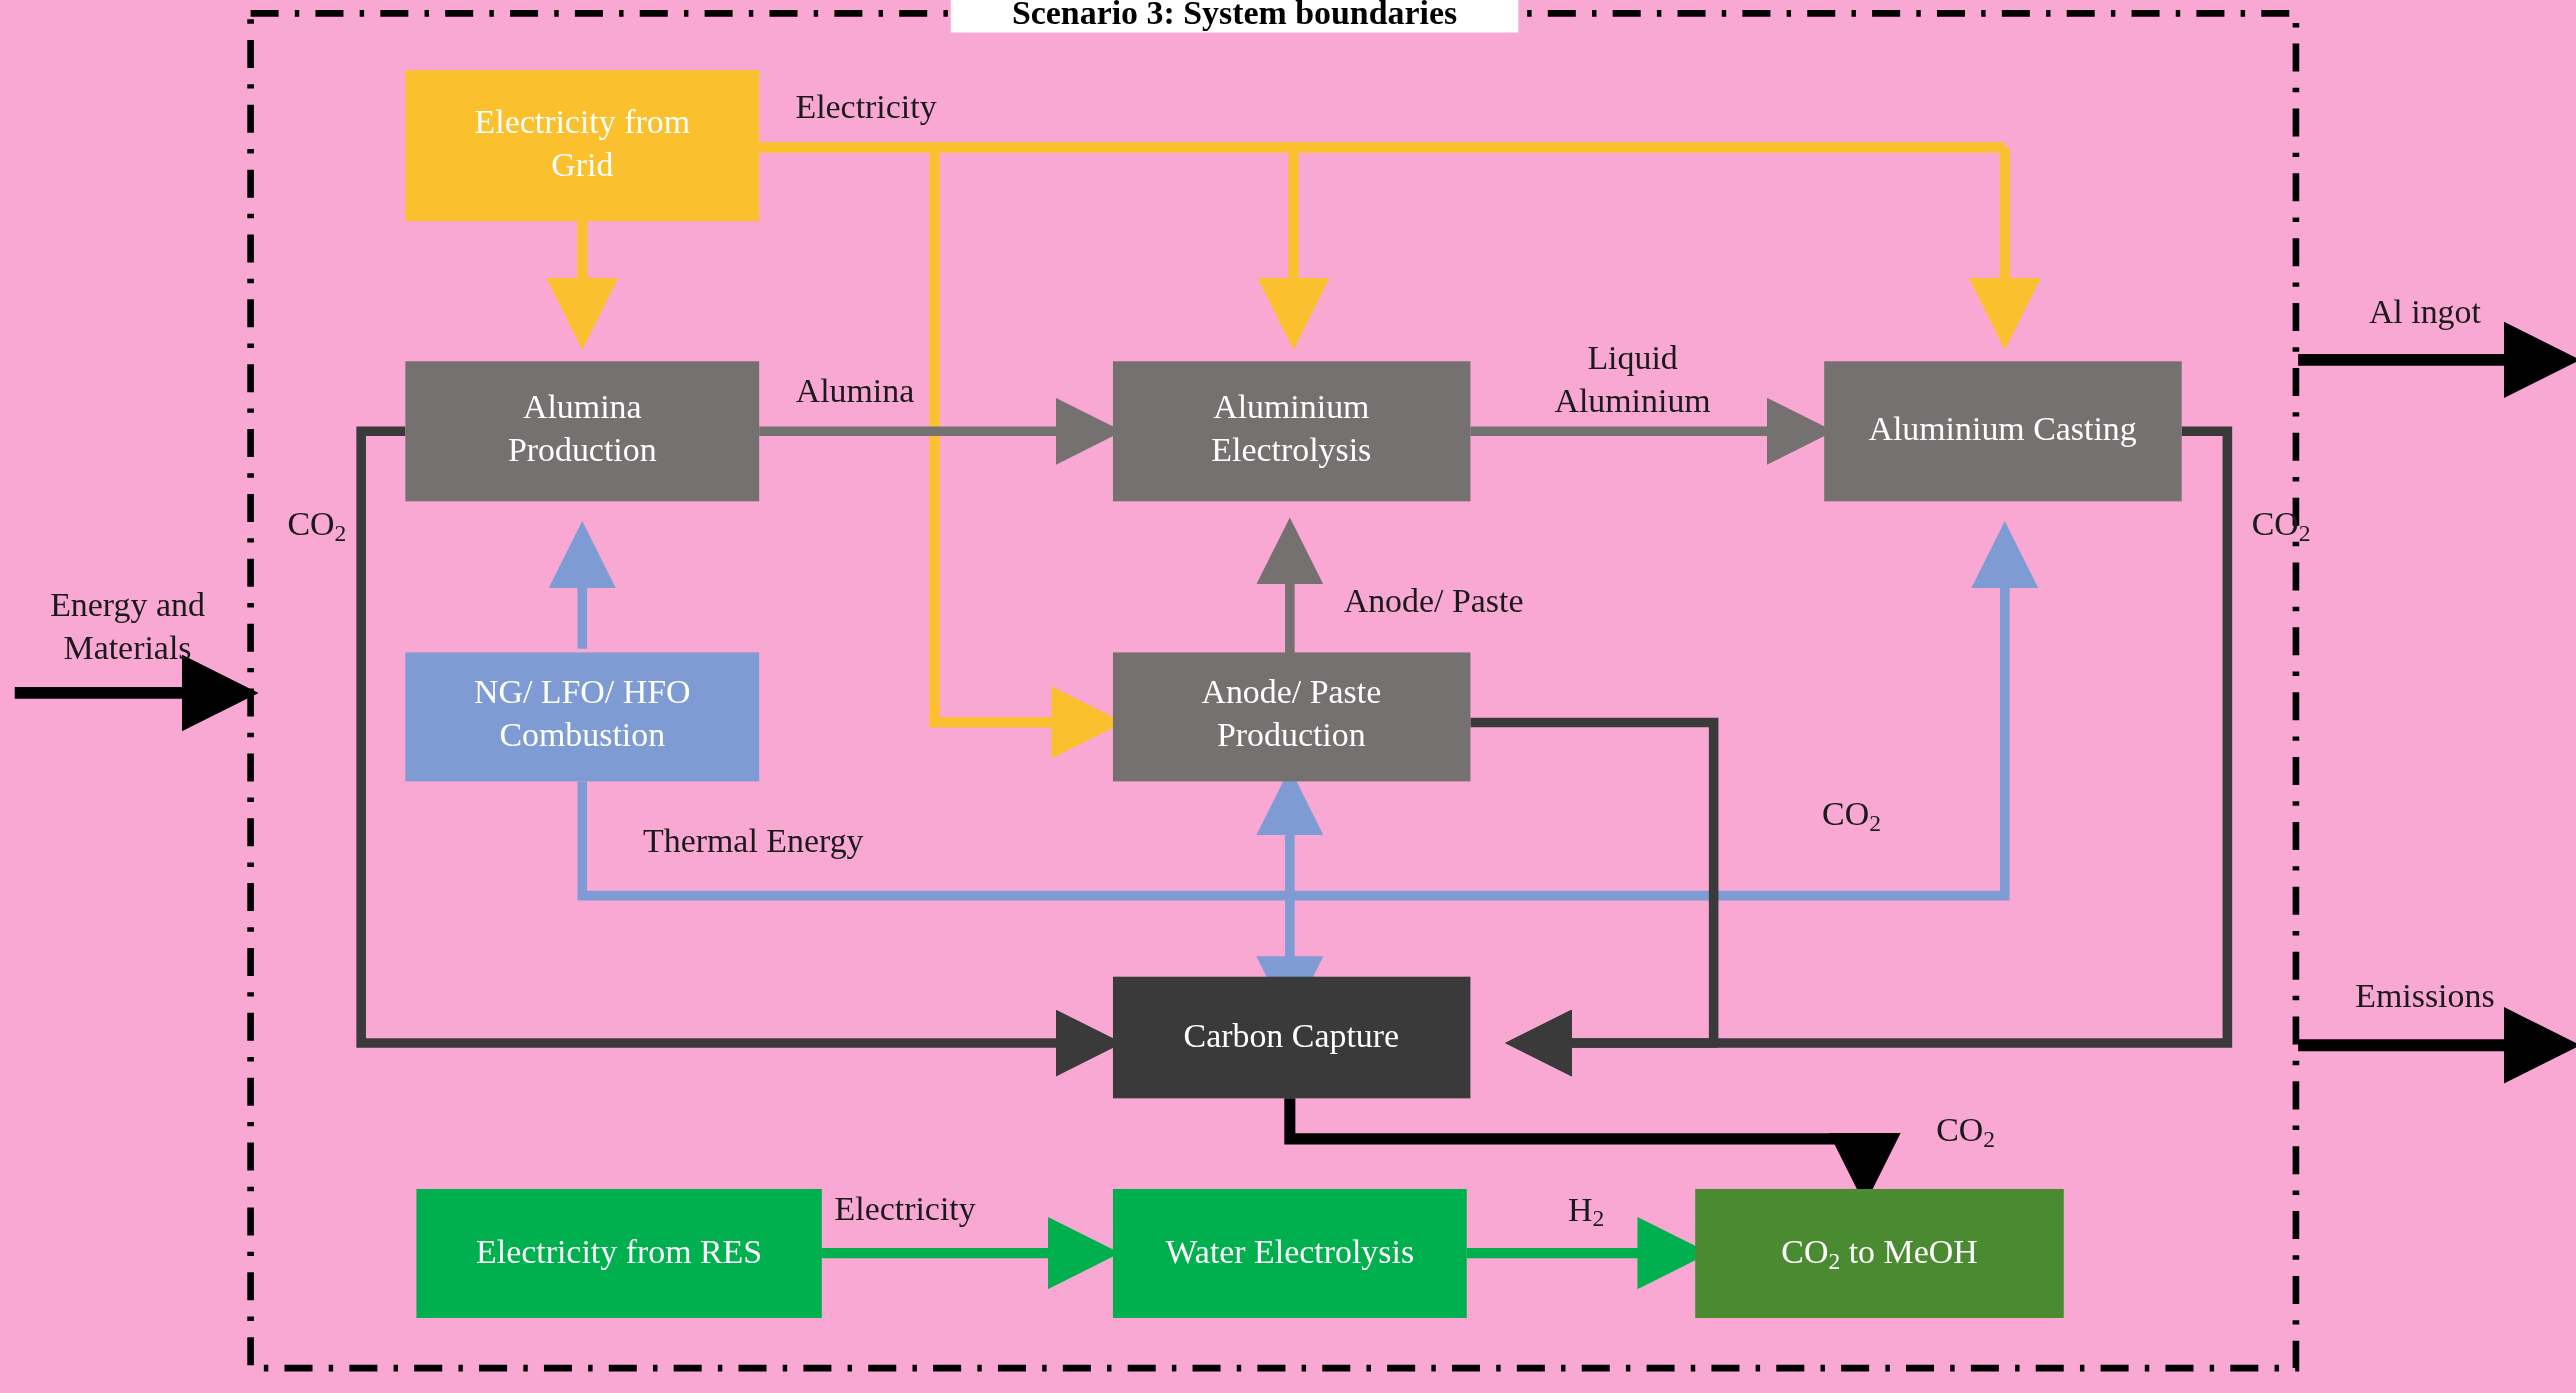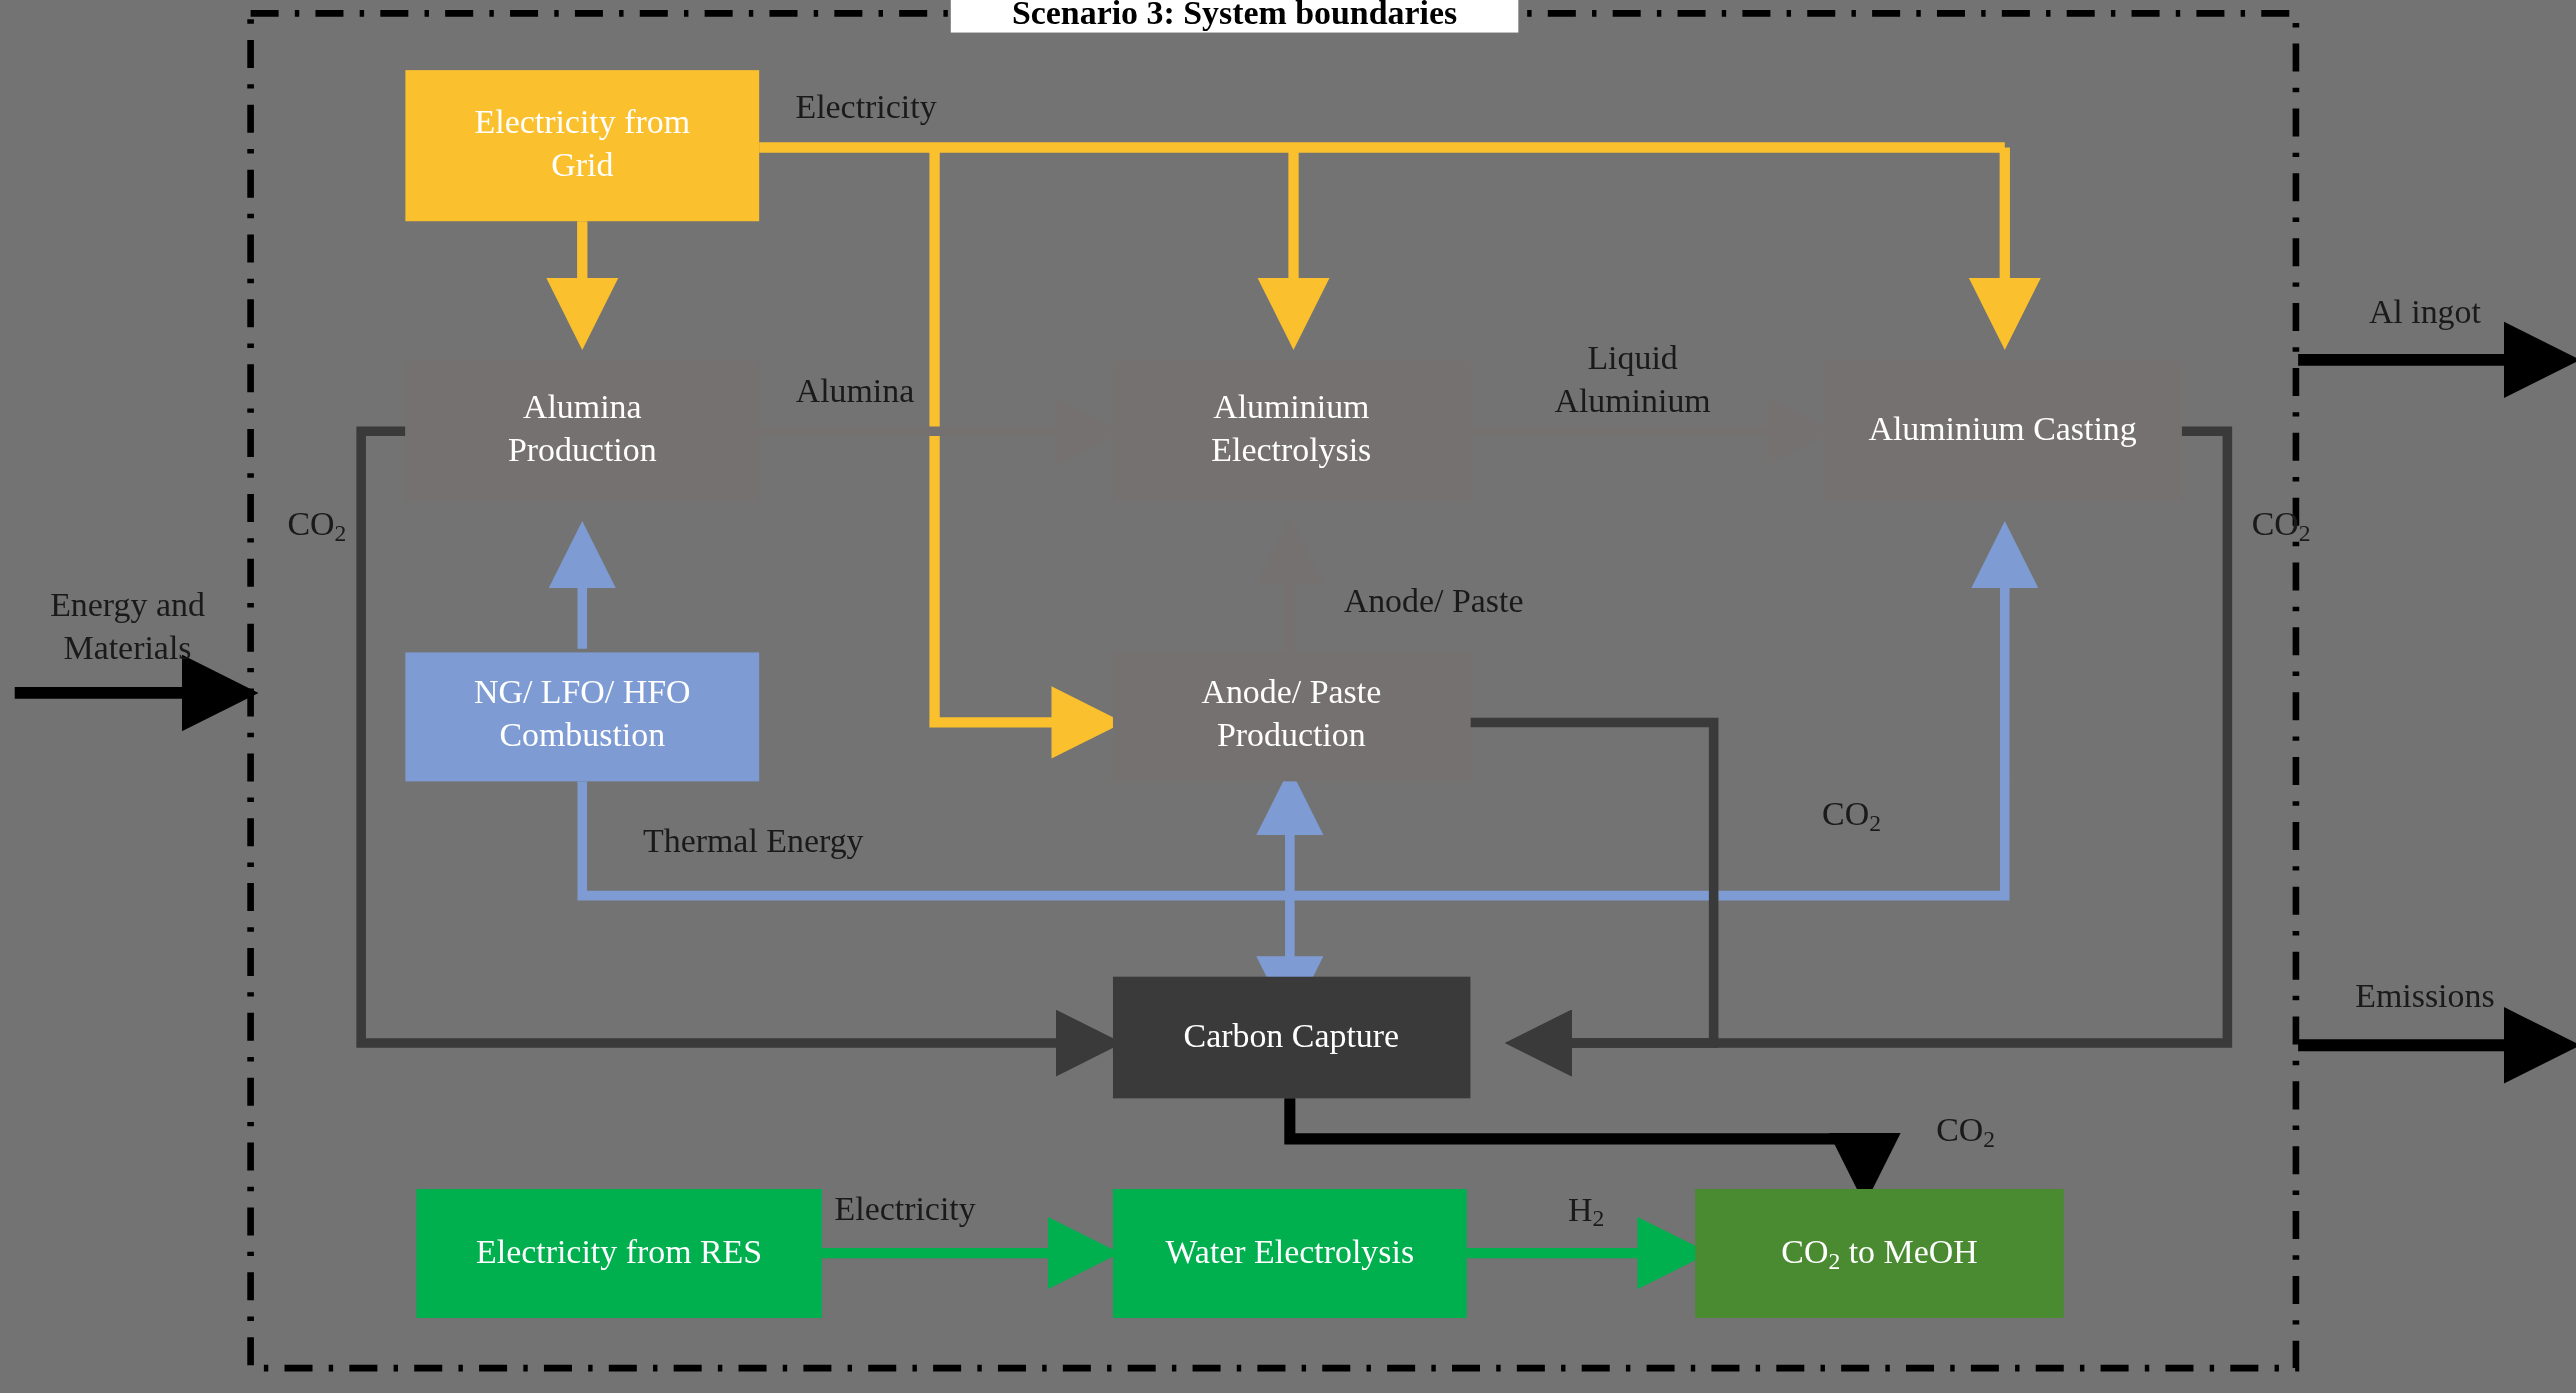--- a/index.html
+++ b/index.html
@@ -10,21 +10,21 @@
   body {
     width: 2576px;
     height: 1394px;
     font-family: "Liberation Serif", "DejaVu Serif", serif;
     overflow: hidden;
   }
   #stage {
     position: relative;
     width: 2576px;
     height: 1394px;
-    background: #737373;
+    background: #f9a8d4;
   }
   svg#diagram {
     position: absolute;
     top: 0;
     left: 0;
     width: 2576px;
     height: 1394px;
   }
   .box-label {
     fill: #ffffff;

